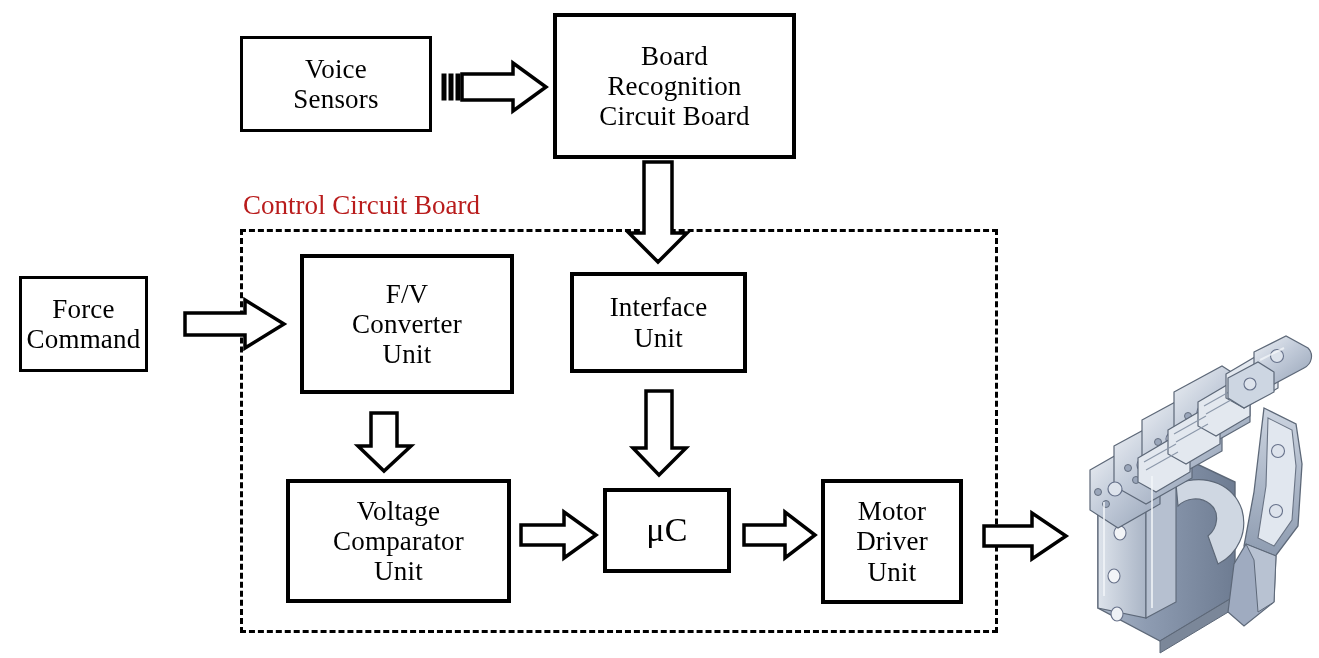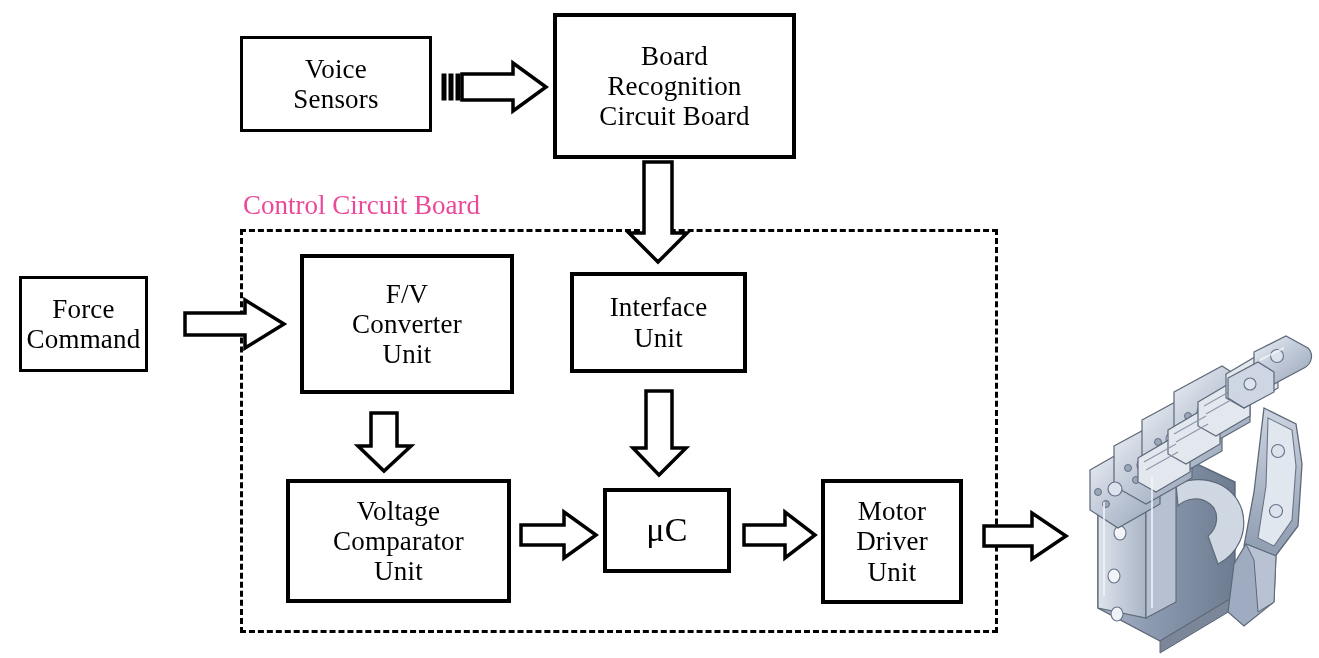--- a/index.html
+++ b/index.html
@@ -33,21 +33,21 @@
   .box-thick { border-width: 4px; }
   .dashed-region {
     position: absolute;
     box-sizing: border-box;
     border: 3px dashed #000000;
     background: transparent;
   }
   .region-label {
     position: absolute;
     font-size: 27px;
-    color: #ec4899;
+    color: #b91c1c;
     white-space: nowrap;
   }
   .arrow-svg {
     position: absolute;
     overflow: visible;
   }
   .arrow-svg path, .arrow-svg line, .arrow-svg rect {
     fill: #ffffff;
     stroke: #000000;
     stroke-width: 3.5;

